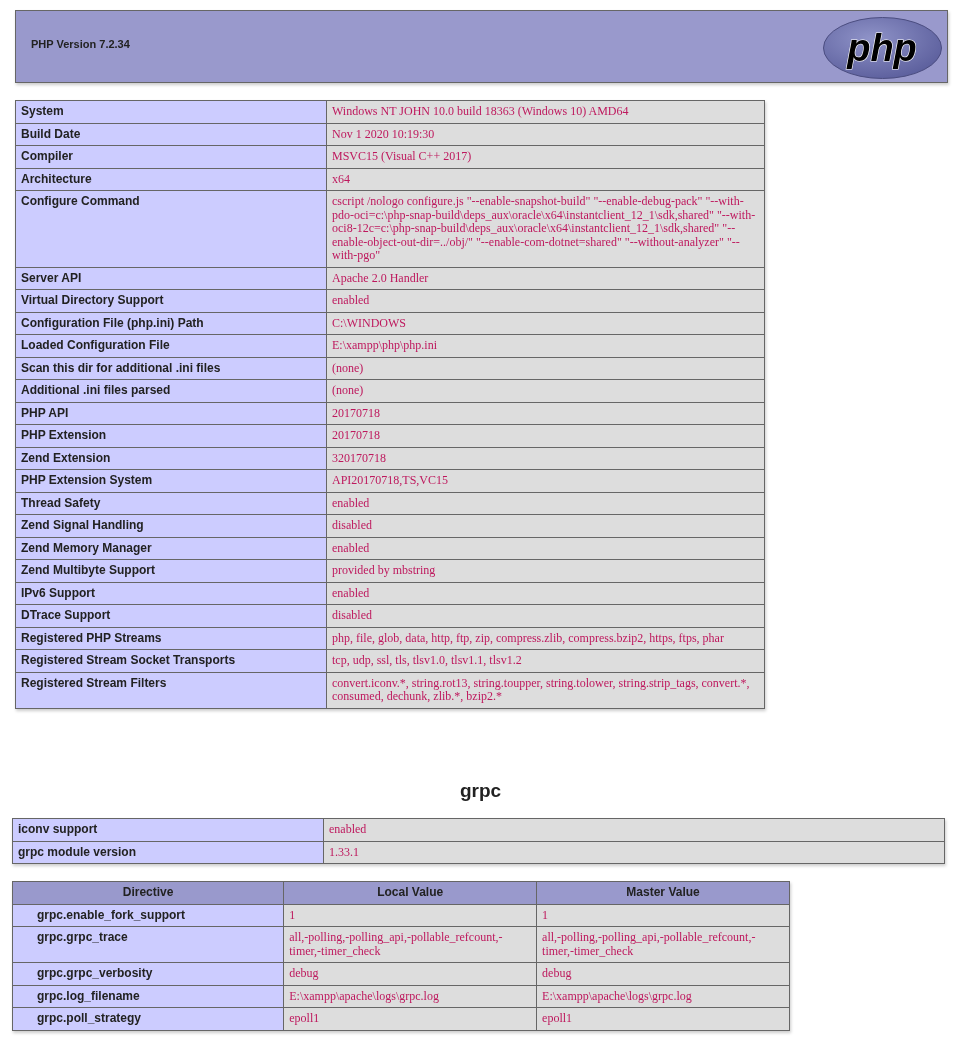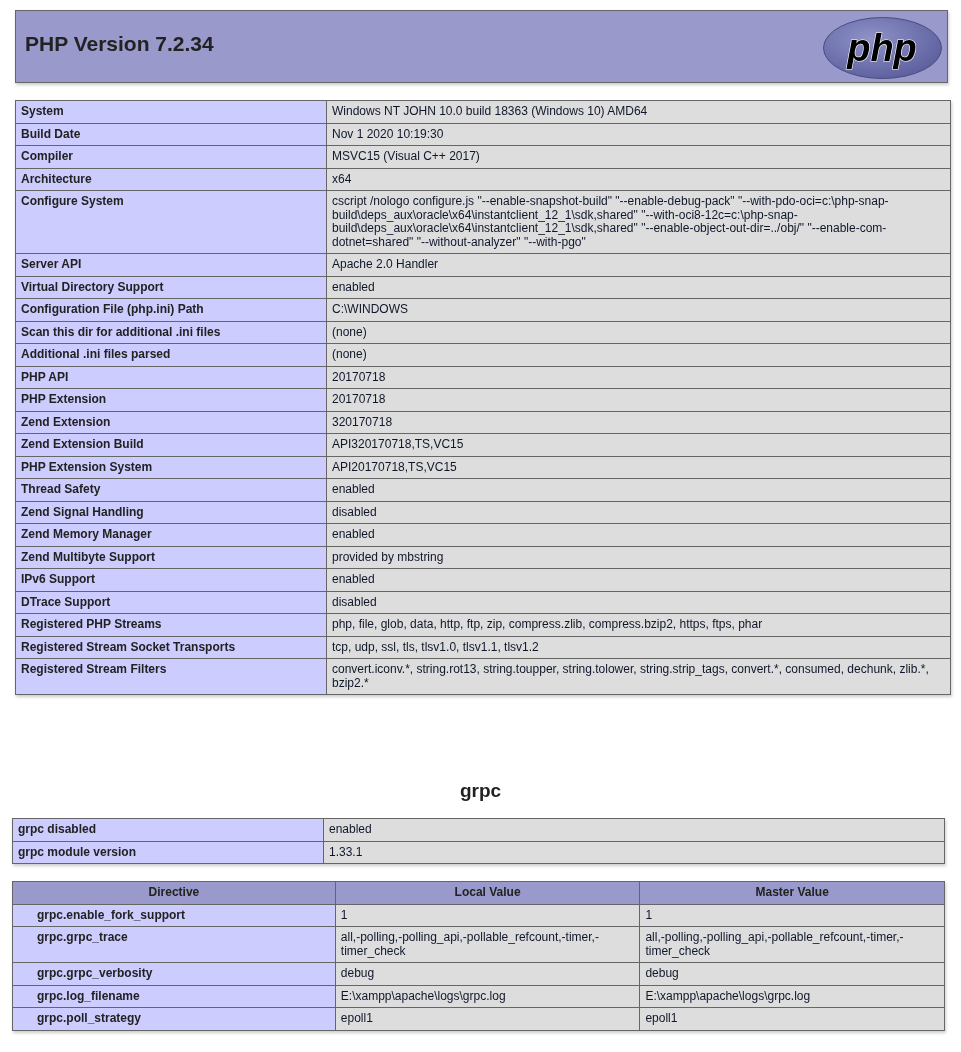--- a/index.html
+++ b/index.html
@@ -1,30 +1,30 @@
 <!DOCTYPE html>
 <html><head>
 <meta charset="utf-8">
 <style>
   html,body{margin:0;padding:0;background:#fff;}
   body{width:961px;height:1052px;overflow:hidden;font-family:"Liberation Sans",sans-serif;color:#222;font-size:12px;position:relative;}
   .hdr{position:absolute;left:15px;top:10px;width:931px;height:71px;background:#9999cc;border:1px solid #666;box-shadow:1px 2px 3px #ccc;}
-  .hdr h1{margin:4px;position:absolute;left:5px;top:17px;font-size:21px;font-weight:bold;color:#222;}
+  .hdr h1{margin:10px;position:absolute;left:5px;top:17px;font-size:11px;font-weight:bold;color:#222;}
   .logo{position:absolute;right:4px;top:5px;width:121px;height:64px;}
   table{border-collapse:collapse;position:absolute;box-shadow:1px 2px 3px #ccc;}
   td,th{border:1px solid #666;font-size:12px;vertical-align:baseline;padding:4px 5px 4px 5px;line-height:13.5px;}
   td.e{background:#ccccff;font-weight:bold;color:#222;}
-  td.v{background:#ddd;color:#0f172a;}
+  td.v{background:#ddd;color:#be185d;font-family:Liberation Serif, serif;}
   tr.h th{background:#9999cc;font-weight:bold;color:#222;text-align:center;}
-  #main{left:15px;top:100px;width:936px;}
+  #main{left:15px;top:100px;width:750px;}
   #main td.e{width:300px;}
   .sec{position:absolute;left:0;width:961px;top:780px;text-align:center;font-size:19px;font-weight:bold;color:#222;margin:0;}
   #grpc1{left:12px;top:818px;width:933px;}
   #grpc1 td.e{width:300px;}
-  #grpc2{left:12px;top:881px;width:933px;}
+  #grpc2{left:12px;top:881px;width:778px;}
   #grpc2 td.e{width:300px;padding-left:24px;}
   #grpc2 td.v{width:300px;}
 </style>
 </head>
 <body>
 
 <div class="hdr">
   <h1>PHP Version 7.2.34</h1>
   <svg class="logo" viewBox="0 0 121 64">
     <defs>
@@ -50,58 +50,58 @@
       </tr>
       <tr>
         <td class="e">Compiler</td>
         <td class="v">MSVC15 (Visual C++ 2017)</td>
       </tr>
       <tr>
         <td class="e">Architecture</td>
         <td class="v">x64</td>
       </tr>
       <tr>
-        <td class="e">Configure System</td>
+        <td class="e">Configure Command</td>
         <td class="v">cscript /nologo configure.js "--enable-snapshot-build" "--enable-debug-pack" "--with-pdo-oci=c:\php-snap-build\deps_aux\oracle\x64\instantclient_12_1\sdk,shared" "--with-oci8-12c=c:\php-snap-build\deps_aux\oracle\x64\instantclient_12_1\sdk,shared" "--enable-object-out-dir=../obj/" "--enable-com-dotnet=shared" "--without-analyzer" "--with-pgo"</td>
       </tr>
       <tr>
         <td class="e">Server API</td>
         <td class="v">Apache 2.0 Handler</td>
       </tr>
       <tr>
         <td class="e">Virtual Directory Support</td>
         <td class="v">enabled</td>
       </tr>
       <tr>
         <td class="e">Configuration File (php.ini) Path</td>
         <td class="v">C:\WINDOWS</td>
+      </tr>
+      <tr>
+        <td class="e">Loaded Configuration File</td>
+        <td class="v">E:\xampp\php\php.ini</td>
       </tr>
       <tr>
         <td class="e">Scan this dir for additional .ini files</td>
         <td class="v">(none)</td>
       </tr>
       <tr>
         <td class="e">Additional .ini files parsed</td>
         <td class="v">(none)</td>
       </tr>
       <tr>
         <td class="e">PHP API</td>
         <td class="v">20170718</td>
       </tr>
       <tr>
         <td class="e">PHP Extension</td>
         <td class="v">20170718</td>
       </tr>
       <tr>
         <td class="e">Zend Extension</td>
         <td class="v">320170718</td>
-      </tr>
-      <tr>
-        <td class="e">Zend Extension Build</td>
-        <td class="v">API320170718,TS,VC15</td>
       </tr>
       <tr>
         <td class="e">PHP Extension System</td>
         <td class="v">API20170718,TS,VC15</td>
       </tr>
       <tr>
         <td class="e">Thread Safety</td>
         <td class="v">enabled</td>
       </tr>
       <tr>
@@ -137,21 +137,21 @@
         <td class="v">convert.iconv.*, string.rot13, string.toupper, string.tolower, string.strip_tags, convert.*, consumed, dechunk, zlib.*, bzip2.*</td>
       </tr>
     </tbody>
 </table>
 
 <h2 class="sec">grpc</h2>
 
 <table id="grpc1">
   <tbody id="grpc1-body">
       <tr>
-        <td class="e">grpc disabled</td>
+        <td class="e">iconv support</td>
         <td class="v">enabled</td>
       </tr>
       <tr>
         <td class="e">grpc module version</td>
         <td class="v">1.33.1</td>
       </tr>
     </tbody>
 </table>
 
 <table id="grpc2">

